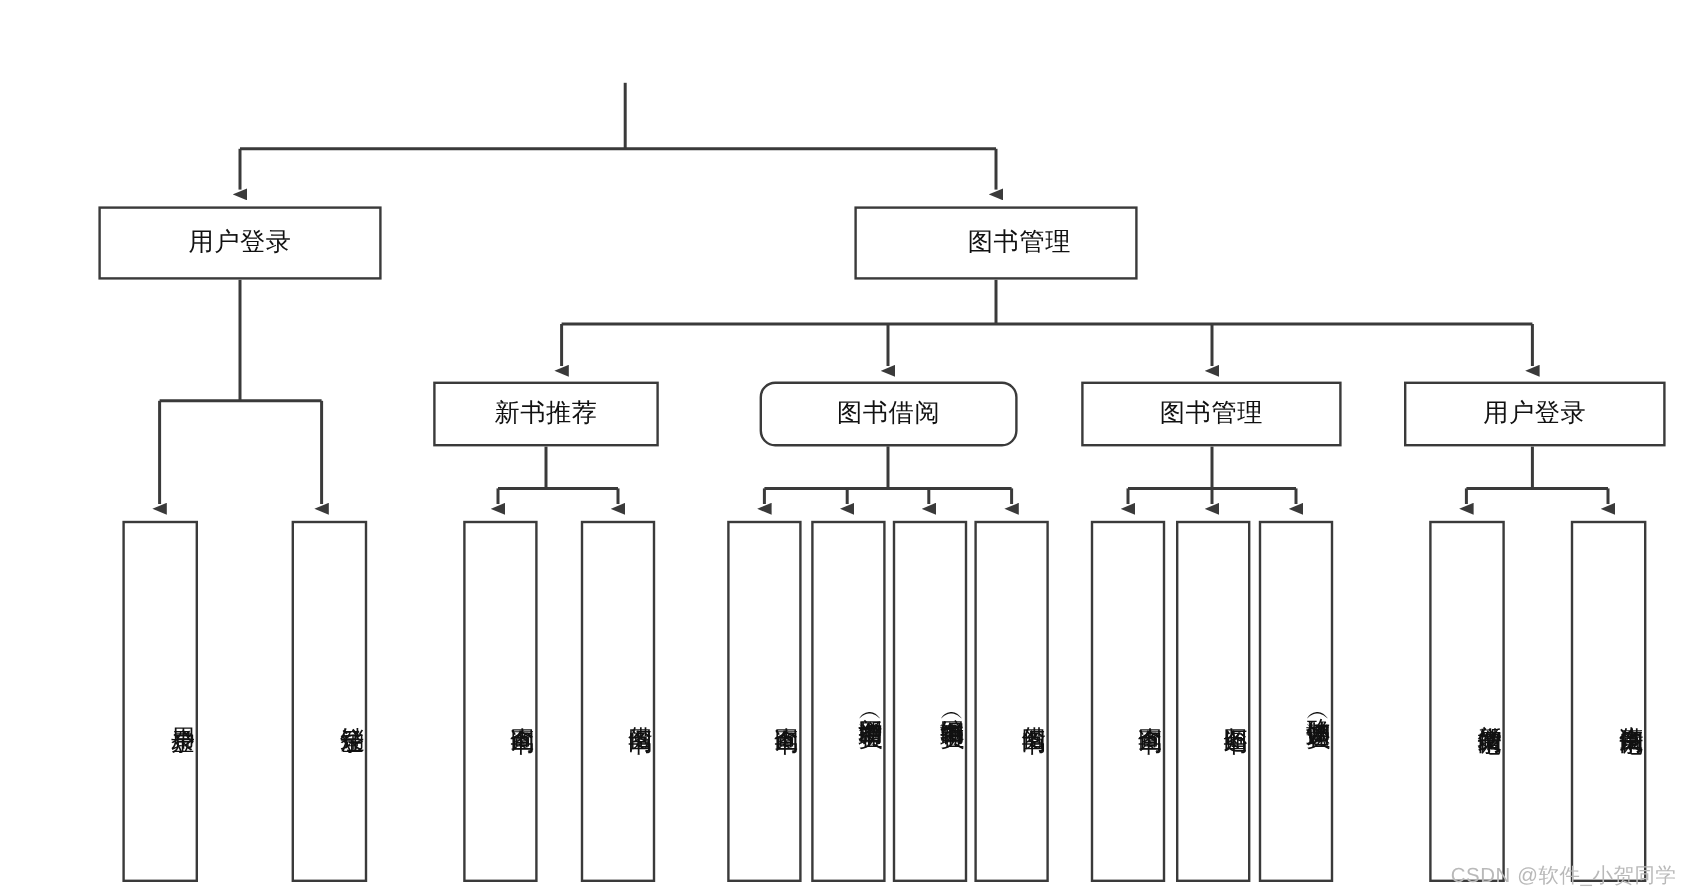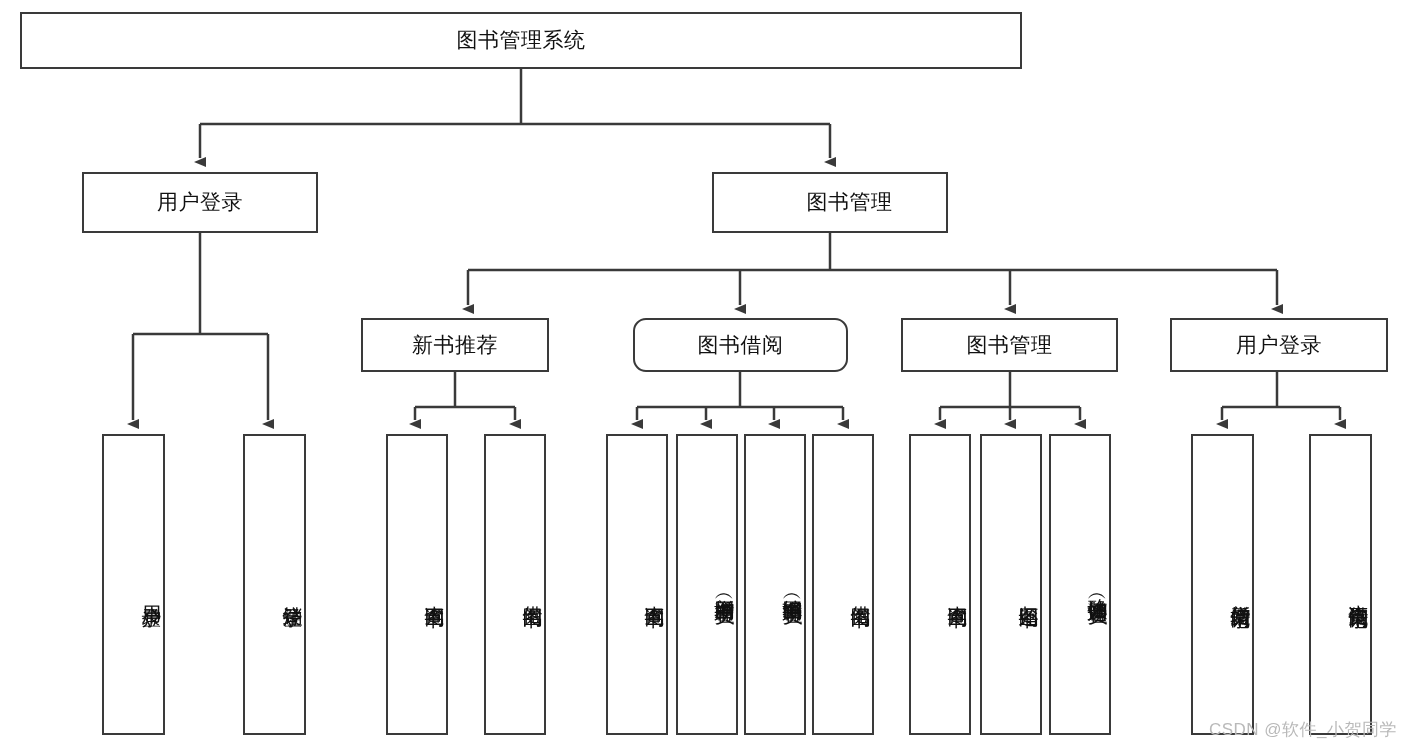--- a/index.html
+++ b/index.html
@@ -111,21 +111,20 @@
       <path d="M 1010 407 L 1010 420" marker-end="url(#arrow)"></path>
       <path d="M 1080 407 L 1080 420" marker-end="url(#arrow)"></path>
 
       <path d="M 1277 372 L 1277 407"></path>
       <path d="M 1222 407 L 1340 407"></path>
       <path d="M 1222 407 L 1222 420" marker-end="url(#arrow)"></path>
       <path d="M 1340 407 L 1340 420" marker-end="url(#arrow)"></path>
     </g>
   </svg>
 
-  <div class="node node-h" style="left:20px; top:12px; width:1002px; height:57px;">图书管理系统</div>
 
   <div class="node node-h" style="left:82px; top:172px; width:236px; height:61px;">用户登录</div>
 
   <div class="node node-h" style="left:712px; top:172px; width:236px; height:61px;padding-left:39px;">图书管理</div>
 
   <div class="node node-h" style="left:361px; top:318px; width:188px; height:54px;text-align:right;">新书推荐</div>
 
   <div class="node node-h" style="left:633px; top:318px; width:215px; height:54px;border-radius:13px;">图书借阅</div>
 
   <div class="node node-h" style="left:901px; top:318px; width:217px; height:54px;">图书管理</div>

